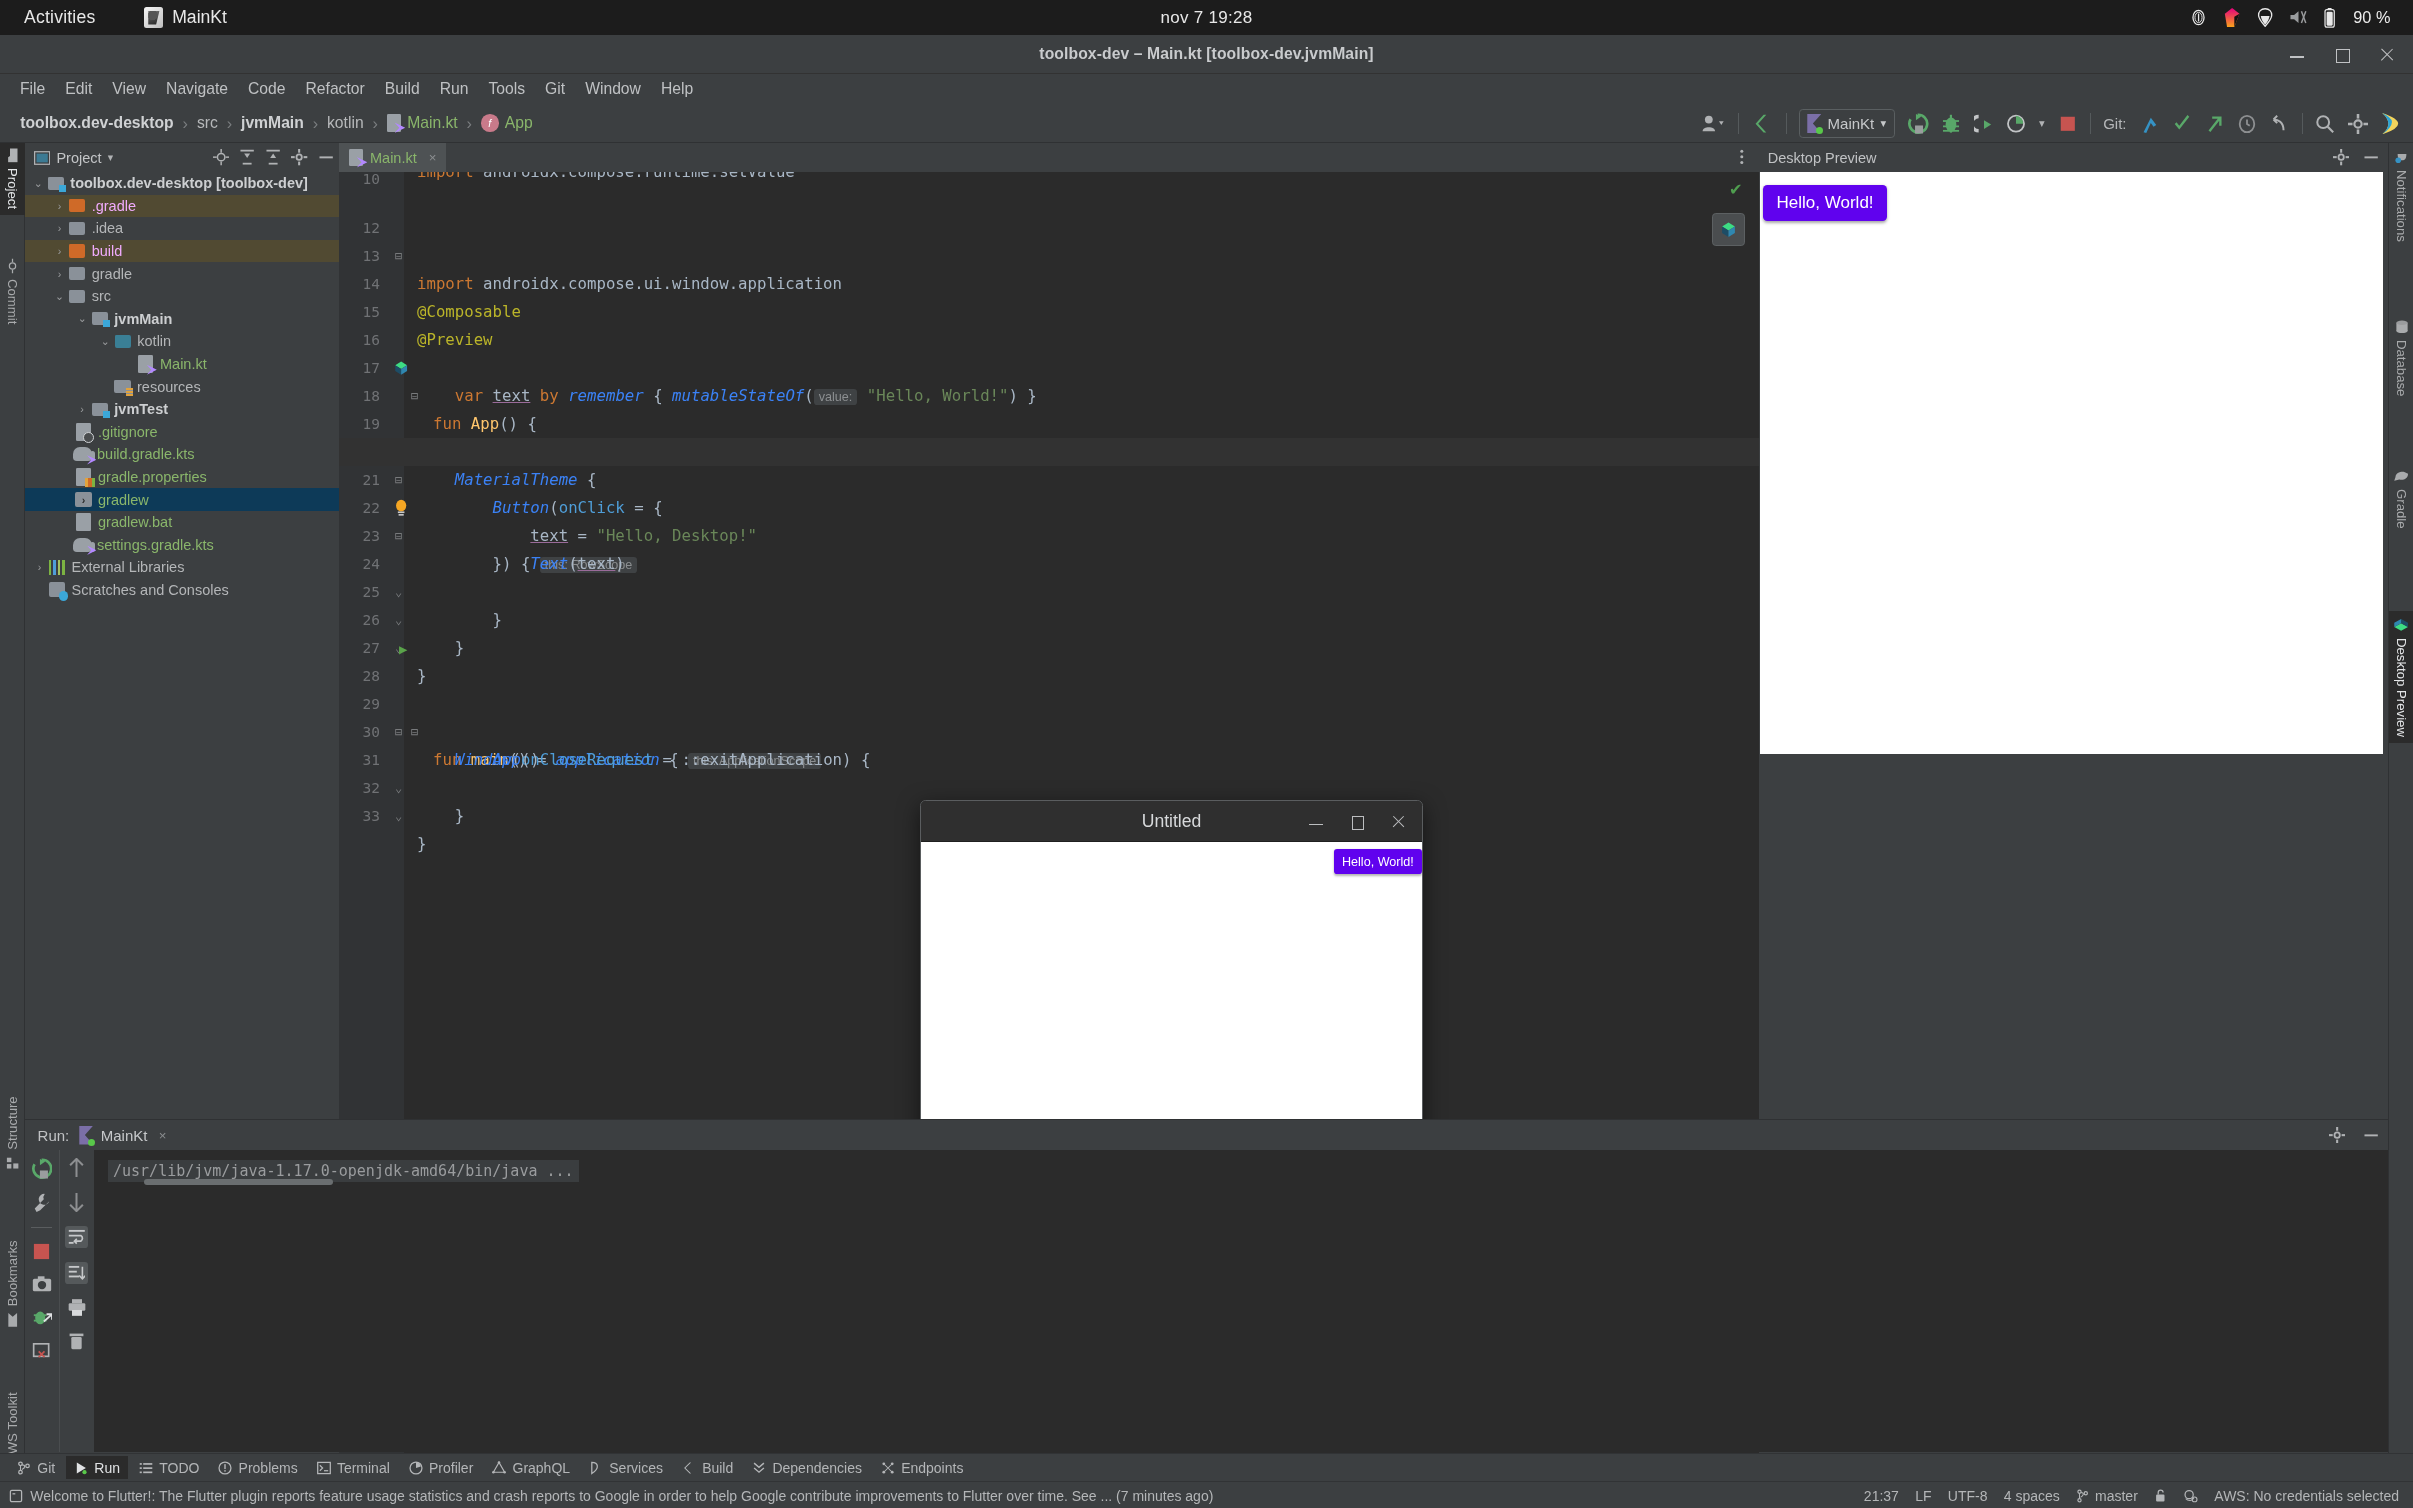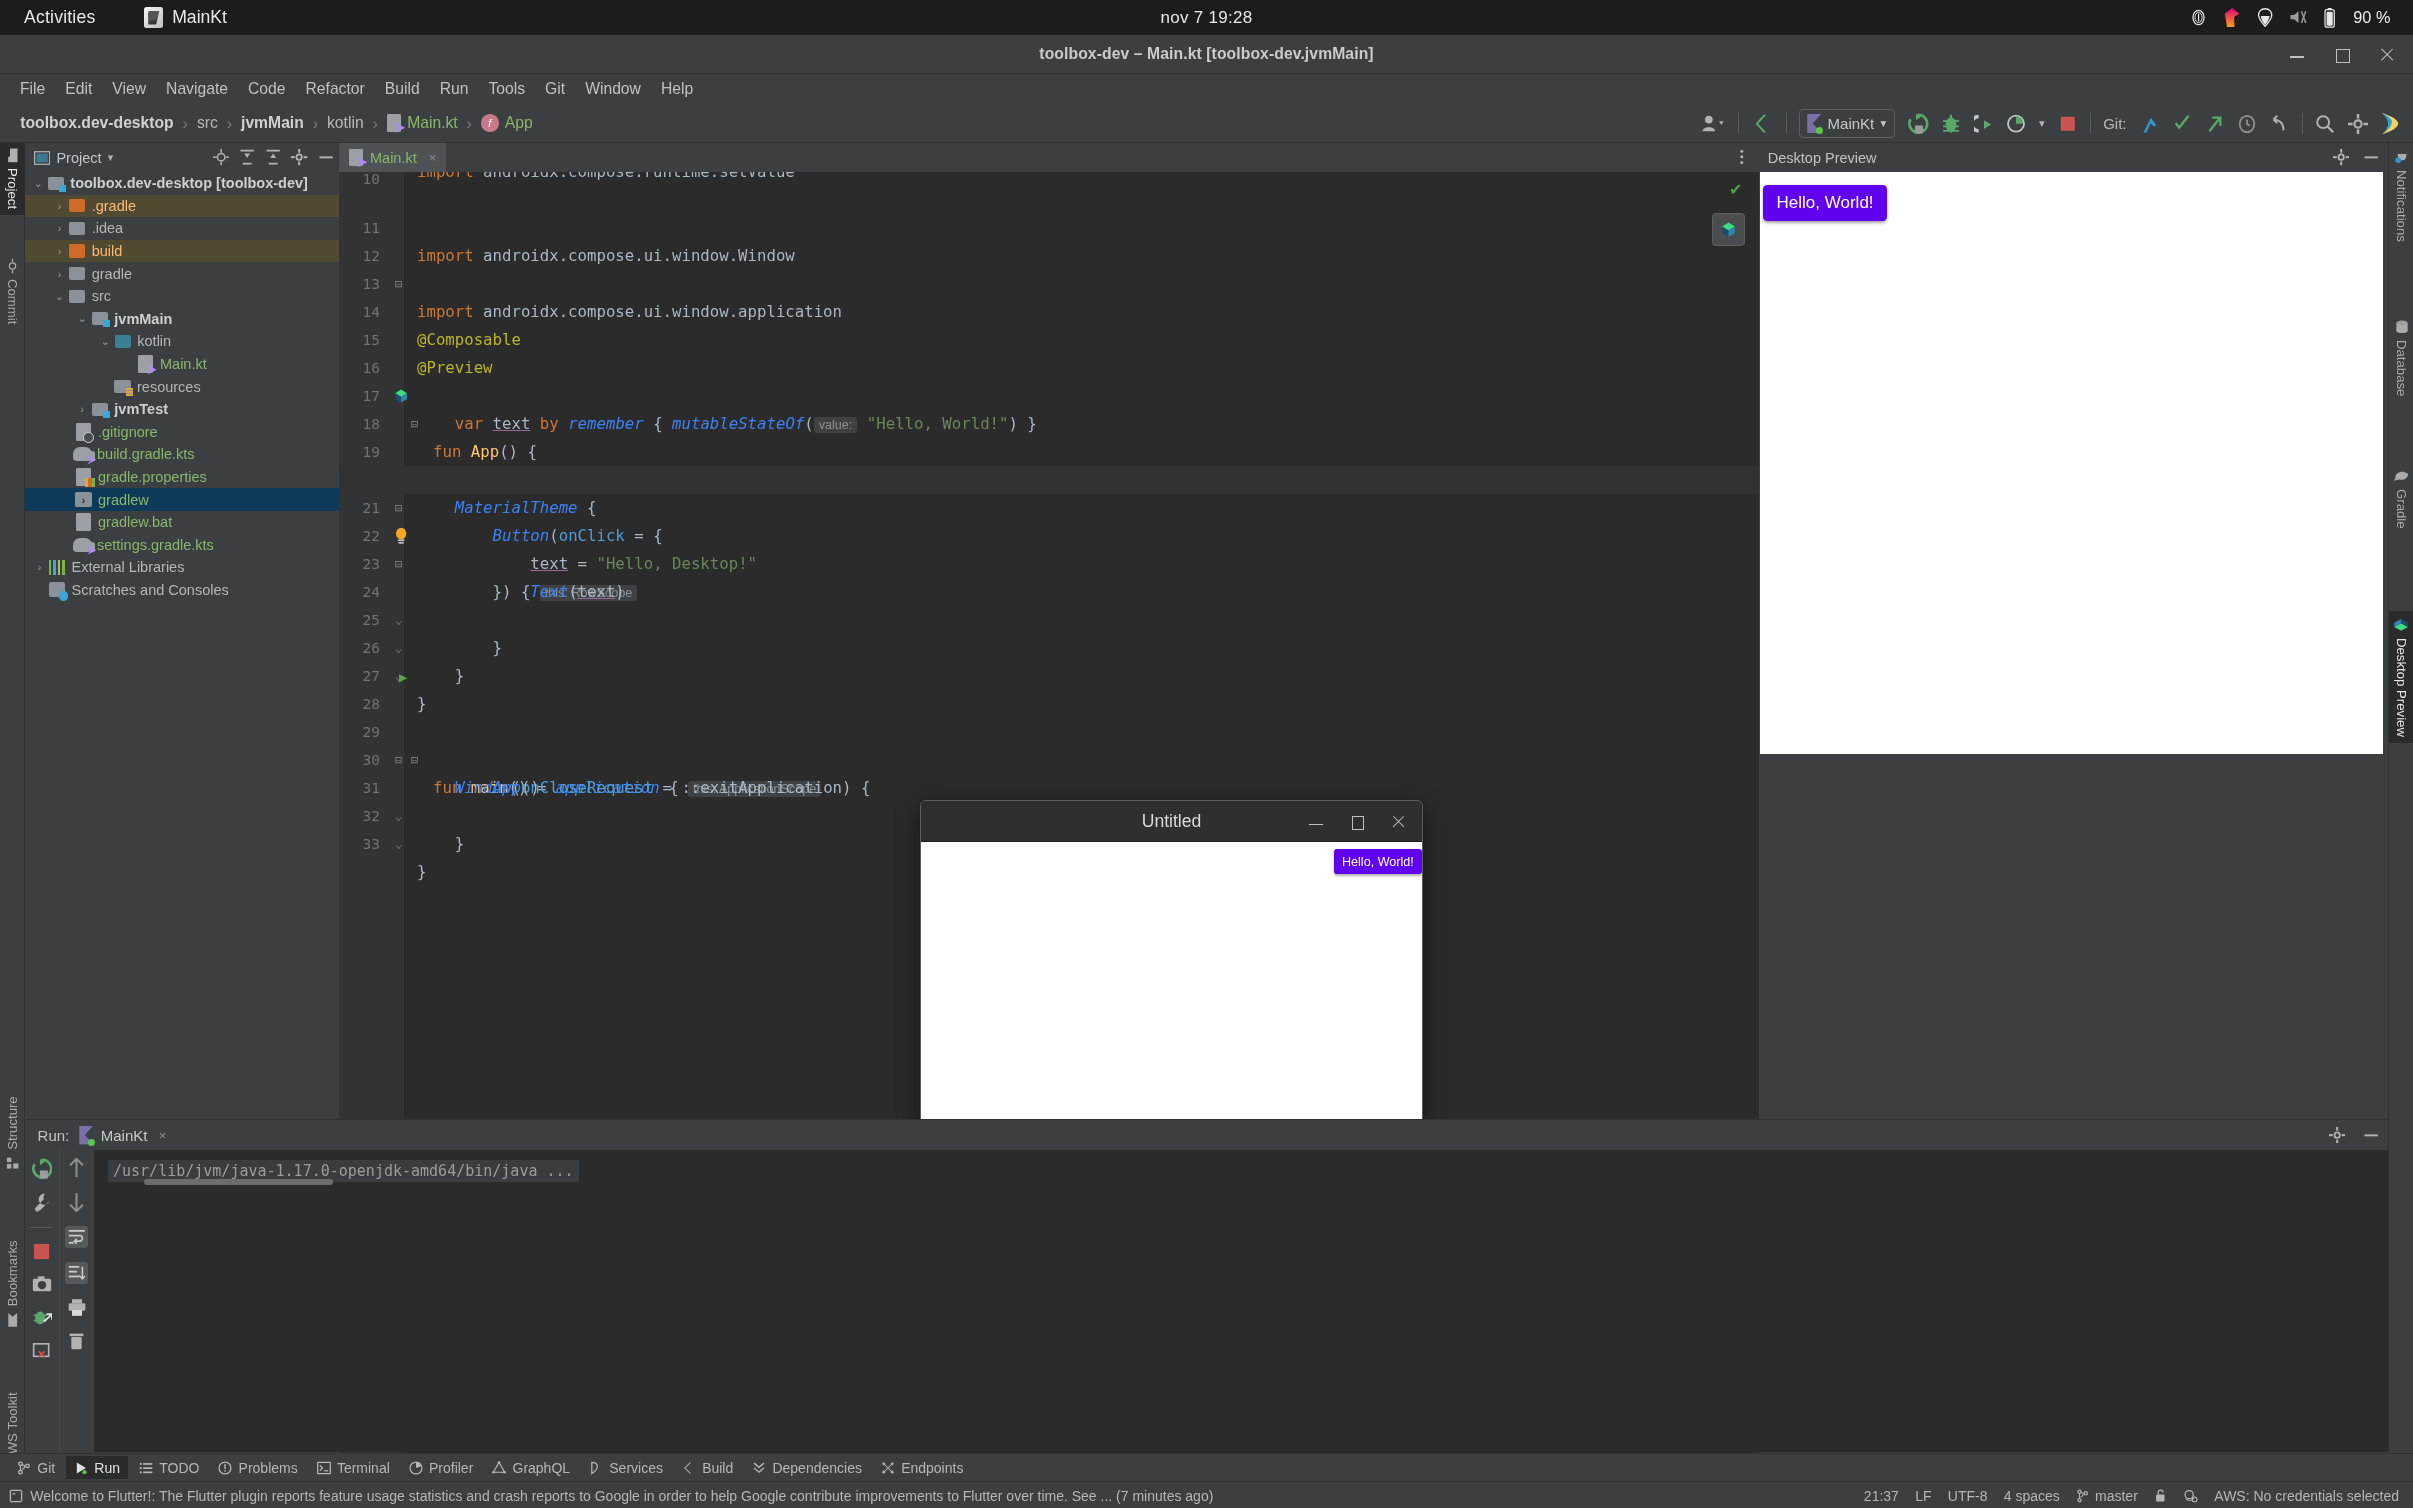--- a/index.html
+++ b/index.html
@@ -104,21 +104,21 @@
   .project-panel { position:absolute; left:25px; top:0; width:314px; bottom:0; background:#3c3f41; }
   .panel-head { height:29px; display:flex; align-items:center; padding:0 5px 0 8.8px; color:#c3c5c7; font-size:14.5px; gap:6.3px;}
   .panel-head .ph-title{display:flex;align-items:center;gap:6.3px;}
   .ph-actions{margin-left:auto;display:flex;align-items:center;gap:10px;}
   .tree { position:absolute; top:29px; left:0; right:0; bottom:0; overflow:hidden; font-size:14.5px; }
   .tnode { display:flex; align-items:center; height:22.6px; color:#b4b6b8; white-space:nowrap; }
   .tnode .arrow { width:16.3px; text-align:center; color:#9a9c9e; font-size:10.7px; }
   .tnode .ico { width:19px; display:flex; justify-content:center; align-items:center; margin-right:5px;}
   .tnode.sel-olive { background:#514a32; }
   .tnode.sel-blue  { background:#0d3a58; }
-  .lbl-yellow { color:#fdba74; }
+  .lbl-yellow { color:#f0abfc; }
   .lbl-green  { color:#8ab66b; }
   .lbl-grey   { color:#b4b6b8; }
   .lbl-bold   { font-weight:bold; color:#cdcfd1; }
 
   .fo { width:16.3px; height:13.2px; background:#8a9199; border-radius:1.3px 1.9px 1.9px 1.9px; position:relative;}
   .fo.orange{background:#cf6a28;}
   .fo.teal{background:#3a7f95;}
   .fo.src::after{content:"";position:absolute;right:-1.9px;bottom:-1.9px;width:7px;height:7px;background:#3ba7d8;}
   .fo.res::after{content:"";position:absolute;right:-2.5px;bottom:-2.5px;width:7.5px;height:8.2px;background:repeating-linear-gradient(#e2a33c 0 1.9px,#8a9199 1.9px 3.1px);}
   .ficon { width:15px; height:17.6px; background:#9aa0a6; border-radius:1.3px; position:relative;}
@@ -714,24 +714,20 @@
             <div class="gutter"></div>
             <div class="fold-col"></div>
             <span class="gutter-check">✔</span>
 
             <div class="code-lines">
               <div class="cl" style="height:14px;overflow:hidden;">
                 <span class="ln" style="top:-7.5px">10</span>
                 <span class="txt" style="top:-14px"><span class="kw">import</span> androidx.compose.runtime.setValue</span>
               </div>
               <div class="cl">
-                <span class="ln">11</span>
-                <span class="txt"><span class="kw">import</span> androidx.compose.ui.window.Window</span>
-              </div>
-              <div class="cl">
                 <span class="ln">12</span>
                 <span class="foldmark">⊟</span>
                 <span class="txt"><span class="kw">import</span> androidx.compose.ui.window.application</span>
               </div>
               <div class="cl">
                 <span class="ln">13</span>
               </div>
               <div class="cl">
                 <span class="ln">14</span>
                 <span class="txt"><span class="anno">@Composable</span></span>

